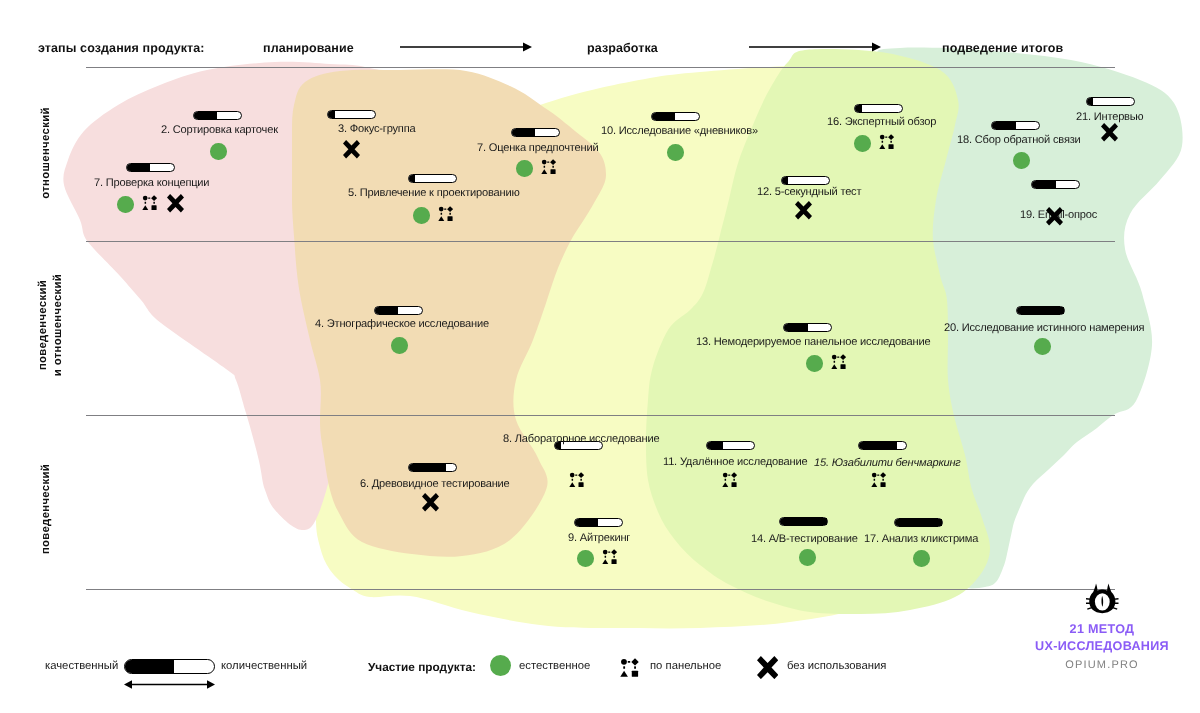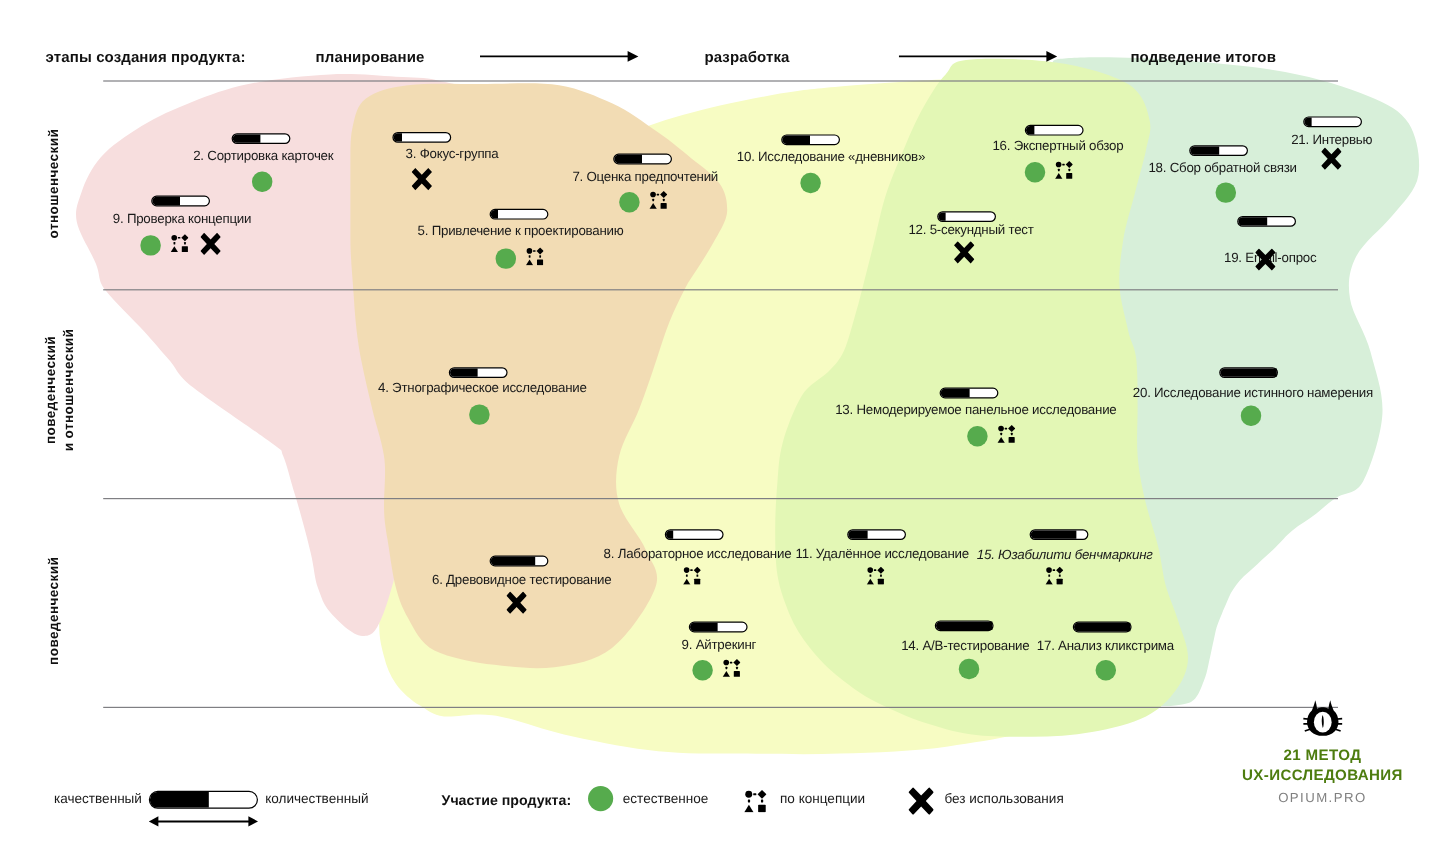--- a/index.html
+++ b/index.html
@@ -21,21 +21,21 @@
   .lbl{position:absolute;font-size:11.1px;color:#1a1a1a;white-space:nowrap;letter-spacing:-0.2px;}
   .bar{position:absolute;width:49px;height:9.2px;border:1.55px solid #000;border-radius:5px;
        background:#fff;box-sizing:border-box;}
   .bar i{display:block;height:100%;background:#000;border-radius:3.6px 0 0 3.6px;}
   .dot{position:absolute;width:16.5px;height:16.5px;border-radius:50%;background:#56ab4d;}
 
   .lg{position:absolute;font-size:11.3px;color:#1a1a1a;white-space:nowrap;}
   .lgb{position:absolute;font-size:11.8px;color:#111;font-weight:bold;white-space:nowrap;}
 
   .logo{position:absolute;text-align:center;}
-  .logo .t1{font-size:12.6px;font-weight:bold;letter-spacing:.3px;color:#4d7c0f;line-height:1.35;margin-top:7px;}
+  .logo .t1{font-size:12.6px;font-weight:bold;letter-spacing:.3px;color:#8b5cf6;line-height:1.35;margin-top:7px;}
   .logo .t2{font-size:11px;color:#808080;letter-spacing:1.2px;margin-top:4px;}
 </style>
 </head>
 <body>
 
 <div id="stage">
   <svg class="blobs" viewBox="0 0 1200 713">
     <g id="blob-group">
         <path d="M700 72C723 70 763 67 790 66C817 65 840 63 860 64C880 65 897 69 910 74C923 79 932 85 940 92C948 99 952 106 956 115C960 124 960 131 962 145C964 159 965 178 966 200C967 222 969 253 969 280C969 307 968 333 968 360C968 387 968 415 966 440C964 465 964 488 958 510C952 532 945 554 930 570C915 586 893 596 870 605C847 614 818 618 790 622C762 626 730 627 700 628C670 629 637 628 610 628C583 628 563 628 540 625C517 622 492 617 470 612C448 607 427 598 410 596C393 594 380 598 370 597C360 596 357 592 350 588C343 584 335 577 330 570C325 563 322 555 320 547C318 539 316 533 316 520C316 507 316 487 318 470C320 453 322 438 325 420C328 402 333 380 338 360C343 340 348 318 355 300C362 282 370 270 378 255C386 240 396 225 406 212C416 199 427 186 438 175C449 164 460 154 470 146C480 138 488 131 500 124C512 117 523 111 540 105C557 99 582 92 600 88C618 84 633 81 650 78C667 75 677 74 700 72Z" fill="#F7FCC3"></path>
         <path d="M900 48C917 47 952 48 980 50C1008 52 1044 55 1071 60C1098 65 1123 73 1140 80C1157 87 1167 92 1174 103C1181 114 1184 133 1182 146C1180 159 1169 169 1160 180C1151 191 1136 202 1130 214C1124 226 1123 236 1125 249C1127 262 1138 277 1142 293C1146 309 1153 327 1152 345C1151 363 1142 390 1136 401C1130 412 1122 410 1115 414C1108 418 1103 423 1097 428C1091 433 1083 437 1077 442C1071 447 1068 451 1063 456C1058 461 1053 465 1048 470C1043 475 1037 479 1033 484C1029 489 1026 493 1024 498C1022 503 1020 507 1018 512C1016 517 1014 521 1013 526C1012 531 1011 535 1010 540C1009 545 1008 549 1007 554C1006 559 1005 563 1003 568C1001 573 999 579 996 582C993 585 991 586 985 587C979 588 968 590 960 586C952 582 943 571 938 560C933 549 932 535 930 520C928 505 928 487 928 470C928 453 932 437 932 420C932 403 931 387 930 370C929 353 927 337 926 320C925 303 923 287 922 270C921 253 920 237 920 220C920 203 920 187 922 170C924 153 925 134 930 120C935 106 958 96 950 85C942 74 888 61 880 55C872 49 883 49 900 48Z" fill="#D7EFD9"></path>
@@ -63,21 +63,21 @@
         <path d="M0 6 H125" stroke="#000" stroke-width="1.6" fill="none"></path>
         <path d="M123 1.5 L132 6 L123 10.5 Z" fill="#000"></path>
       </svg>
       <div class="vlabel" style="left: 46px; top: 153px;">отношенческий</div>
       <div class="vlabel" style="left: 51px; top: 325px;">поведенческий
 и отношенческий</div>
       <div class="vlabel" style="left: 46px; top: 509px;">поведенческий</div>
       <div class="bar" style="left: 126px; top: 163px;">
         <i style="width: 48%;"></i>
       </div>
-      <div class="lbl" style="left: 94px; top: 177px;">9. Проверка концепции</div>
+      <div class="lbl" style="left: 94px; top: 177px;">7. Проверка концепции</div>
       <div class="dot" style="left: 117px; top: 196px;"></div>
       <svg width="15.4" height="15.4" viewBox="0 0 15.4 15.4" style="position: absolute; left: 142px; top: 195px;">
         <circle cx="3.2" cy="3.1" r="2.35" fill="#000"></circle>
         <path d="M12.1 0.2 L15.1 3.15 L12.1 6.1 L9.1 3.15 Z" fill="#000"></path>
         <path d="M3.3 10.2 L6.4 15.2 L0.2 15.2 Z" fill="#000"></path>
         <rect x="9.5" y="10.2" width="5.1" height="5.0" rx="0.5" fill="#000"></rect>
         <rect x="6.2" y="2.45" width="2.1" height="1.4" rx="0.35" fill="#000"></rect>
         <rect x="2.6" y="6.7" width="1.5" height="2.0" rx="0.3" fill="#000"></rect>
         <rect x="11.4" y="6.7" width="1.5" height="2.0" rx="0.3" fill="#000"></rect>
       </svg>
@@ -132,21 +132,21 @@
         <path d="M12.1 0.2 L15.1 3.15 L12.1 6.1 L9.1 3.15 Z" fill="#000"></path>
         <path d="M3.3 10.2 L6.4 15.2 L0.2 15.2 Z" fill="#000"></path>
         <rect x="9.5" y="10.2" width="5.1" height="5.0" rx="0.5" fill="#000"></rect>
         <rect x="6.2" y="2.45" width="2.1" height="1.4" rx="0.35" fill="#000"></rect>
         <rect x="2.6" y="6.7" width="1.5" height="2.0" rx="0.3" fill="#000"></rect>
         <rect x="11.4" y="6.7" width="1.5" height="2.0" rx="0.3" fill="#000"></rect>
       </svg>
       <div class="bar" style="left: 554px; top: 441px;">
         <i style="width: 13%;"></i>
       </div>
-      <div class="lbl" style="left: 503px; top: 456px;">8. Лабораторное исследование</div>
+      <div class="lbl" style="left: 503px; top: 433px;">8. Лабораторное исследование</div>
       <svg width="15.4" height="15.4" viewBox="0 0 15.4 15.4" style="position: absolute; left: 569px; top: 472px;">
         <circle cx="3.2" cy="3.1" r="2.35" fill="#000"></circle>
         <path d="M12.1 0.2 L15.1 3.15 L12.1 6.1 L9.1 3.15 Z" fill="#000"></path>
         <path d="M3.3 10.2 L6.4 15.2 L0.2 15.2 Z" fill="#000"></path>
         <rect x="9.5" y="10.2" width="5.1" height="5.0" rx="0.5" fill="#000"></rect>
         <rect x="6.2" y="2.45" width="2.1" height="1.4" rx="0.35" fill="#000"></rect>
         <rect x="2.6" y="6.7" width="1.5" height="2.0" rx="0.3" fill="#000"></rect>
         <rect x="11.4" y="6.7" width="1.5" height="2.0" rx="0.3" fill="#000"></rect>
       </svg>
       <div class="bar" style="left: 574px; top: 518px;">
@@ -159,21 +159,21 @@
         <path d="M12.1 0.2 L15.1 3.15 L12.1 6.1 L9.1 3.15 Z" fill="#000"></path>
         <path d="M3.3 10.2 L6.4 15.2 L0.2 15.2 Z" fill="#000"></path>
         <rect x="9.5" y="10.2" width="5.1" height="5.0" rx="0.5" fill="#000"></rect>
         <rect x="6.2" y="2.45" width="2.1" height="1.4" rx="0.35" fill="#000"></rect>
         <rect x="2.6" y="6.7" width="1.5" height="2.0" rx="0.3" fill="#000"></rect>
         <rect x="11.4" y="6.7" width="1.5" height="2.0" rx="0.3" fill="#000"></rect>
       </svg>
       <div class="bar" style="left: 651px; top: 112px;">
         <i style="width: 48%;"></i>
       </div>
-      <div class="lbl" style="left: 601px; top: 125px; margin-left: 13px;">10. Исследование «дневников»</div>
+      <div class="lbl" style="left: 601px; top: 125px;">10. Исследование «дневников»</div>
       <div class="dot" style="left: 667px; top: 144px;"></div>
       <div class="bar" style="left: 706px; top: 441px;">
         <i style="width: 33%;"></i>
       </div>
       <div class="lbl" style="left: 663px; top: 456px;">11. Удалённое исследование</div>
       <svg width="15.4" height="15.4" viewBox="0 0 15.4 15.4" style="position: absolute; left: 722px; top: 472px;">
         <circle cx="3.2" cy="3.1" r="2.35" fill="#000"></circle>
         <path d="M12.1 0.2 L15.1 3.15 L12.1 6.1 L9.1 3.15 Z" fill="#000"></path>
         <path d="M3.3 10.2 L6.4 15.2 L0.2 15.2 Z" fill="#000"></path>
         <rect x="9.5" y="10.2" width="5.1" height="5.0" rx="0.5" fill="#000"></rect>
@@ -278,21 +278,21 @@
       <div class="lg" style="left: 519px; top: 660px;">естественное</div>
       <svg width="19.096" height="19.096" viewBox="0 0 15.4 15.4" style="position: absolute; left: 620px; top: 658px;">
         <circle cx="3.2" cy="3.1" r="2.35" fill="#000"></circle>
         <path d="M12.1 0.2 L15.1 3.15 L12.1 6.1 L9.1 3.15 Z" fill="#000"></path>
         <path d="M3.3 10.2 L6.4 15.2 L0.2 15.2 Z" fill="#000"></path>
         <rect x="9.5" y="10.2" width="5.1" height="5.0" rx="0.5" fill="#000"></rect>
         <rect x="6.2" y="2.45" width="2.1" height="1.4" rx="0.35" fill="#000"></rect>
         <rect x="2.6" y="6.7" width="1.5" height="2.0" rx="0.3" fill="#000"></rect>
         <rect x="11.4" y="6.7" width="1.5" height="2.0" rx="0.3" fill="#000"></rect>
       </svg>
-      <div class="lg" style="left: 650px; top: 660px;">по концепции</div>
+      <div class="lg" style="left: 650px; top: 660px;">по панельное</div>
       <svg width="21.25" height="23.125" viewBox="0 0 17 18.5" style="position: absolute; left: 757px; top: 656px;">
         <path d="M3.1 0 L8.5 5.6 L13.9 0 L17 3.4 L11.6 9.25 L17 15.1 L13.9 18.5 L8.5 12.9 L3.1 18.5 L0 15.1 L5.4 9.25 L0 3.4 Z" fill="#000"></path>
       </svg>
       <div class="lg" style="left: 787px; top: 660px;">без использования</div>
       <div class="logo" style="left: 1022px; top: 583px; width: 160px;">
         <svg width="33" height="31" viewBox="1 2.4 33 31" style="display: block; margin: 0px auto;">
           <path d="M9.3 19.0 L1.0 18.2 M9.3 22.6 L1.0 22.6 M9.8 26.0 L2.3 28.6" stroke="#000" stroke-width="1.4" stroke-linecap="butt"></path>
           <path d="M25.2 19.0 L33.5 18.2 M25.2 22.6 L33.5 22.6 M24.7 26.0 L32.2 28.6" stroke="#000" stroke-width="1.4" stroke-linecap="butt"></path>
           <path d="M11.0 3.0 C11.9 5.5 12.3 7.8 12.5 9.9 C14.5 9.1 16.4 8.8 17.3 8.8 C18.2 8.8 20.1 9.1 22.1 9.9 C22.3 7.8 22.7 5.5 23.6 3.0 C24.1 5.6 25.1 8.5 26.4 11.5 C29.0 13.9 30.4 17.3 30.4 21.0 C30.4 27.2 25.6 32.6 17.3 32.6 C9.0 32.6 4.2 27.2 4.2 21.0 C4.2 17.3 5.6 13.9 8.2 11.5 C9.5 8.5 10.5 5.6 11.0 3.0 Z" fill="#000"></path>
           <ellipse cx="17.3" cy="21.2" rx="7.4" ry="8.6" fill="#fff"></ellipse>

